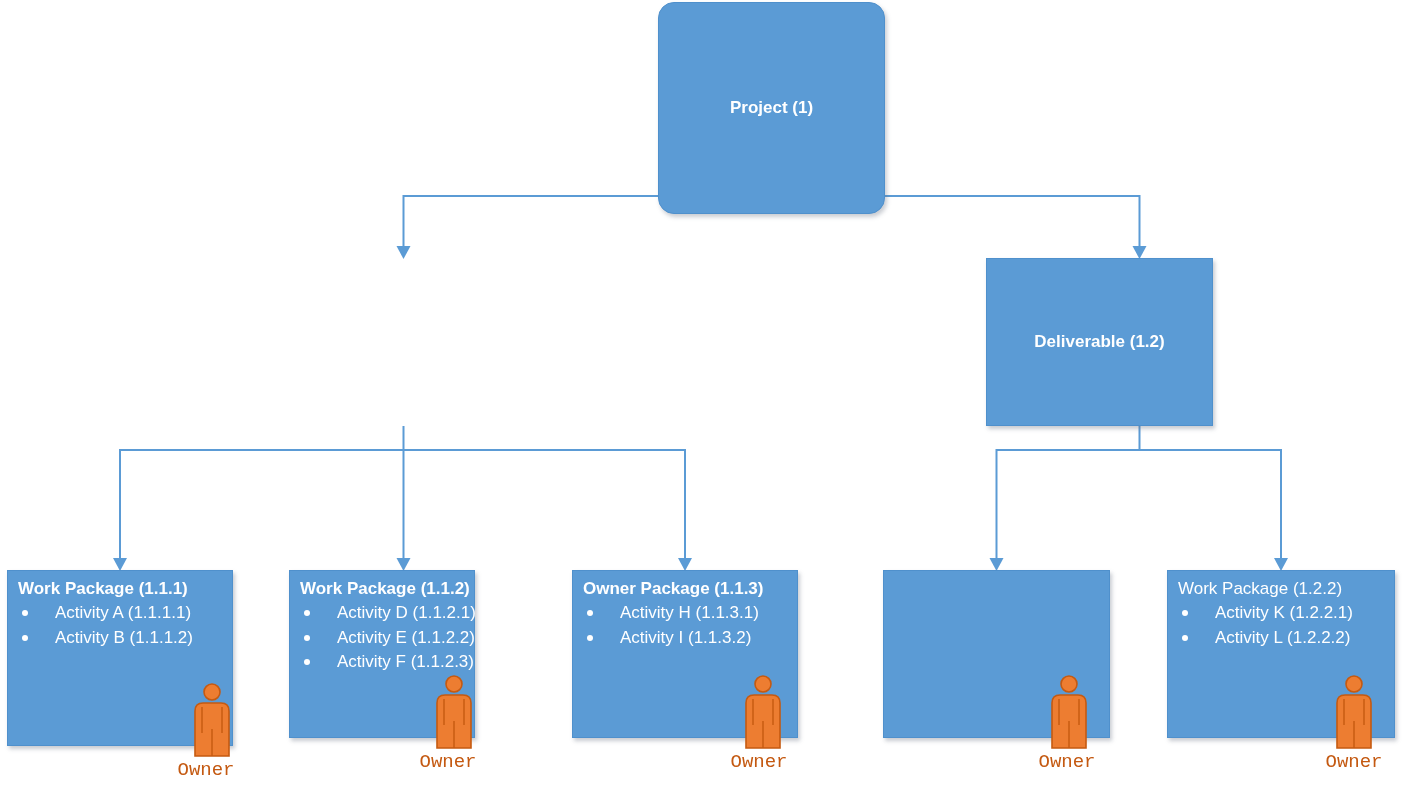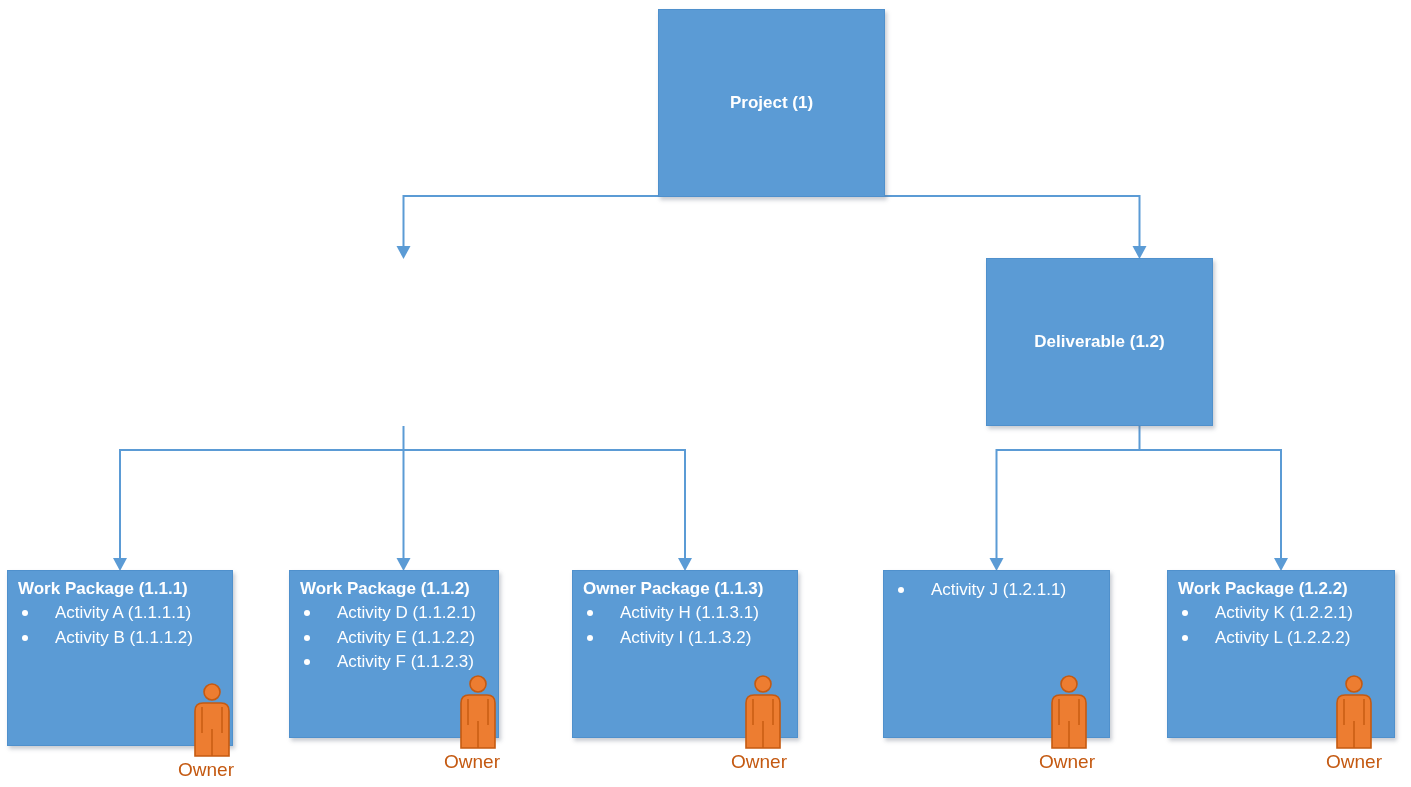--- a/index.html
+++ b/index.html
@@ -22,21 +22,21 @@
   .center-label{
     display:flex;align-items:center;justify-content:center;
     text-align:center;
     font-size:17px;font-weight:bold;
   }
   .wp{padding:6px 8px 0 10px;}
   .wp-title{
     font-size:17px;font-weight:bold;line-height:23px;
     white-space:nowrap;
   }
-  .wp-title.regular{font-weight:700;}
+  .wp-title.regular{font-weight:400;}
   .activities{list-style:none;margin:1px 0 0 0;padding:0;}
   .activities li{
     position:relative;
     padding-left:37px;
     font-size:17px;line-height:24.5px;
     white-space:nowrap;
   }
   .bullet{
     position:absolute;left:4px;top:9px;
     width:6px;height:6px;border-radius:50%;
@@ -47,20 +47,21 @@
     bottom:-12px;
     width:44px;height:74px;
   }
   .owner{
     position:absolute;
     bottom:-36px;
     width:80px;
     text-align:center;
     color:#C45911;
     font-size:19px;
+    font-family:Liberation Mono, monospace;
   }
 </style>
 </head>
 <body>
 
 <div class="canvas">
 
   <svg class="connectors" width="1411" height="787" viewBox="0 0 1411 787">
     <g stroke="#5B9BD5" stroke-width="2" fill="none">
 
@@ -84,21 +85,21 @@
       <polygon points="396.5,246 410.5,246 403.5,259"></polygon>
       <polygon points="1132.5,246 1146.5,246 1139.5,259"></polygon>
       <polygon points="113,558 127,558 120,571"></polygon>
       <polygon points="396.5,558 410.5,558 403.5,571"></polygon>
       <polygon points="678,558 692,558 685,571"></polygon>
       <polygon points="989.5,558 1003.5,558 996.5,571"></polygon>
       <polygon points="1274,558 1288,558 1281,571"></polygon>
     </g>
   </svg>
 
-  <div class="node center-label" style="left:658px;top:9px;width:227px;height:188px;">
+  <div class="node center-label" style="left:658px;top:2px;width:227px;height:212px;border-radius:16px;">
     <span>Project (1)</span>
   </div>
 
   <div class="node center-label" style="left:986px;top:258px;width:227px;height:168px;">
     <span>Deliverable (1.2)</span>
   </div>
 
   <div class="node wp" style="left:7px;top:570px;width:226px;height:176px;">
     <div class="wp-title">Work Package (1.1.1)</div>
     <ul class="activities">
@@ -112,21 +113,21 @@
       </g>
       <g stroke="#C55A11" stroke-width="1.4" fill="none">
         <path d="M12,24 L12,50"></path>
           <path d="M32,24 L32,50"></path>
           <path d="M22,46 L22,73"></path>
       </g>
     </svg>
     <div class="owner" style="right:-14px;">Owner</div>
   </div>
 
-  <div class="node wp" style="left:289px;top:570px;width:210px;height:168px;">
+  <div class="node wp" style="left:289px;top:570px;width:186px;height:168px;">
     <div class="wp-title">Work Package (1.1.2)</div>
     <ul class="activities">
       <li><span class="bullet"></span><span>Activity D (1.1.2.1)</span></li>
       <li><span class="bullet"></span><span>Activity E (1.1.2.2)</span></li>
       <li><span class="bullet"></span><span>Activity F (1.1.2.3)</span></li>
     </ul>
     <svg class="person" style="right:-2px;" viewBox="0 0 44 74">
       <g fill="#ED7D31" stroke="#C55A11" stroke-width="1.6">
         <circle cx="22" cy="9" r="8"></circle>
         <path d="M5,73 L5,28 Q5,20 13,20 L31,20 Q39,20 39,28 L39,73 Z"></path>
@@ -154,23 +155,20 @@
       <g stroke="#C55A11" stroke-width="1.4" fill="none">
         <path d="M12,24 L12,50"></path>
           <path d="M32,24 L32,50"></path>
           <path d="M22,46 L22,73"></path>
       </g>
     </svg>
     <div class="owner" style="right:-2px;">Owner</div>
   </div>
 
   <div class="node wp" style="left:883px;top:570px;width:227px;height:168px;">
-    <ul class="activities">
-      <li><span class="bullet"></span><span>Activity J (1.2.1.1)</span></li>
-    </ul>
     <svg class="person" style="right:18px;" viewBox="0 0 44 74">
       <g fill="#ED7D31" stroke="#C55A11" stroke-width="1.6">
         <circle cx="22" cy="9" r="8"></circle>
         <path d="M5,73 L5,28 Q5,20 13,20 L31,20 Q39,20 39,28 L39,73 Z"></path>
       </g>
       <g stroke="#C55A11" stroke-width="1.4" fill="none">
         <path d="M12,24 L12,50"></path>
           <path d="M32,24 L32,50"></path>
           <path d="M22,46 L22,73"></path>
       </g>

